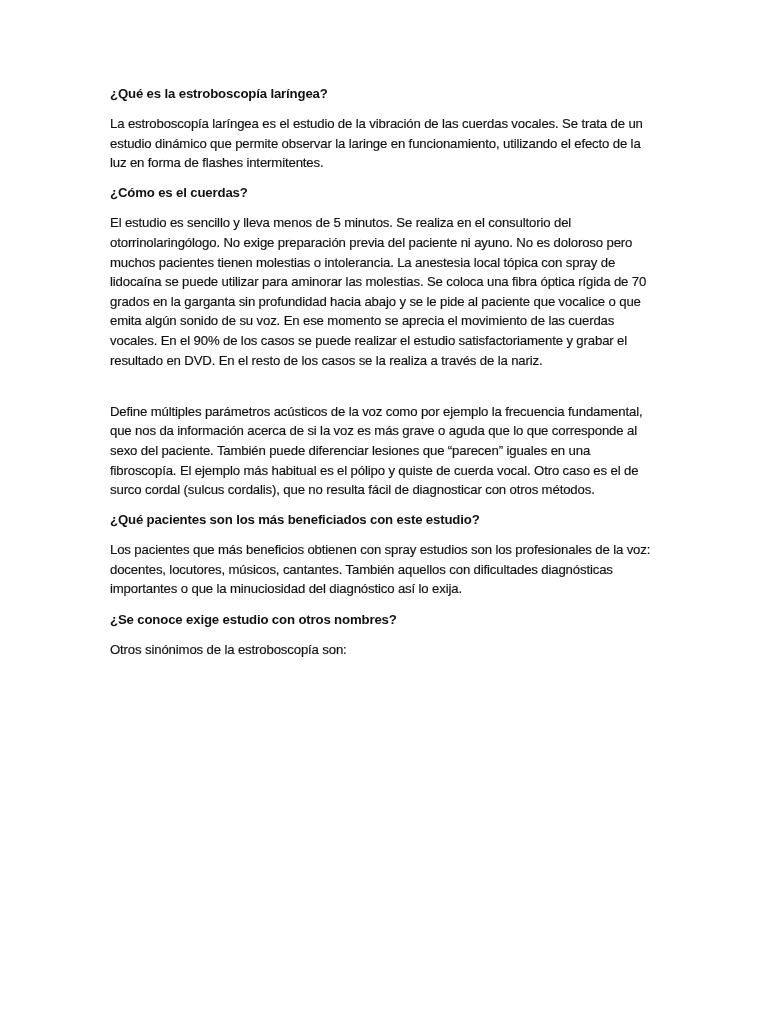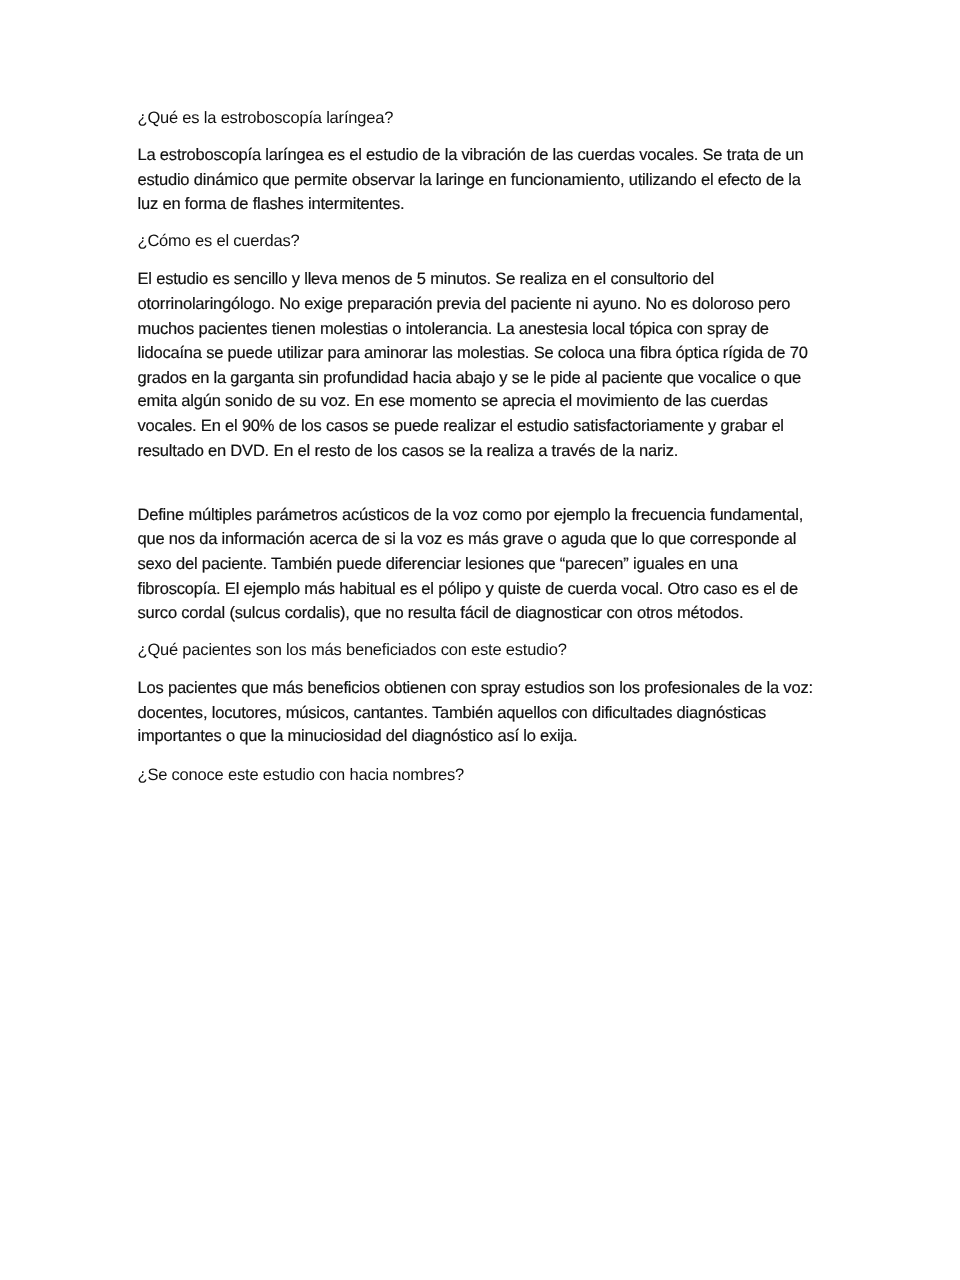--- a/index.html
+++ b/index.html
@@ -22,21 +22,21 @@
       width: 548px;
     }
     .block {
       font-size: 13.2px;
       line-height: 19.6px;
       letter-spacing: -0.15px;
       margin: 0;
       -webkit-text-stroke: 0.15px #111;
     }
     .heading {
-      font-weight: normal;
+      font-weight: bold;
       -webkit-text-stroke: 0;
     }
     .gap { height: 10.5px; }
   </style>
 </head>
 <body>
 
 <div class="page">
 
   <p class="block heading">¿Qué es la estroboscopía laríngea?</p>
@@ -52,17 +52,18 @@
   <div class="gap"></div>
   <div class="gap"></div>
   <p class="block">Define múltiples parámetros acústicos de la voz como por ejemplo la frecuencia fundamental, que nos da información acerca de si la voz es más grave o aguda que lo que corresponde al sexo del paciente. También puede diferenciar lesiones que “parecen” iguales en una fibroscopía. El ejemplo más habitual es el pólipo y quiste de cuerda vocal. Otro caso es el de surco cordal (sulcus cordalis), que no resulta fácil de diagnosticar con otros métodos.</p>
   <div class="gap"></div>
 
   <p class="block heading">¿Qué pacientes son los más beneficiados con este estudio?</p>
   <div class="gap"></div>
   <p class="block">Los pacientes que más beneficios obtienen con spray estudios son los profesionales de la voz: docentes, locutores, músicos, cantantes. También aquellos con dificultades diagnósticas importantes o que la minuciosidad del diagnóstico así lo exija.</p>
   <div class="gap"></div>
 
-  <p class="block heading">¿Se conoce este estudio con hacia nombres?</p>
+  <p class="block heading">¿Se conoce exige estudio con otros nombres?</p>
   <div class="gap"></div>
+  <p class="block">Otros sinónimos de la estroboscopía son:</p>
   <div class="gap"></div>
 
 </div>
 
 </body></html>

